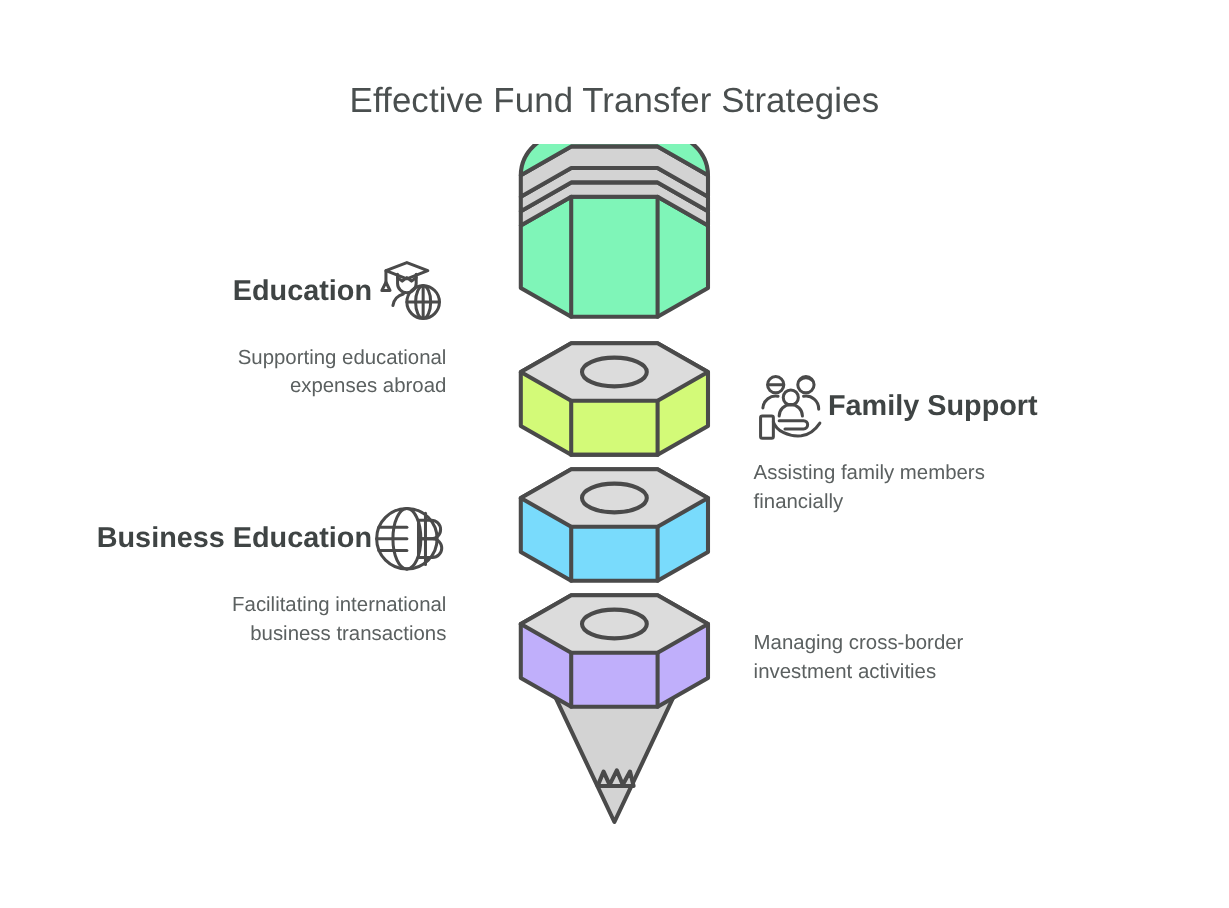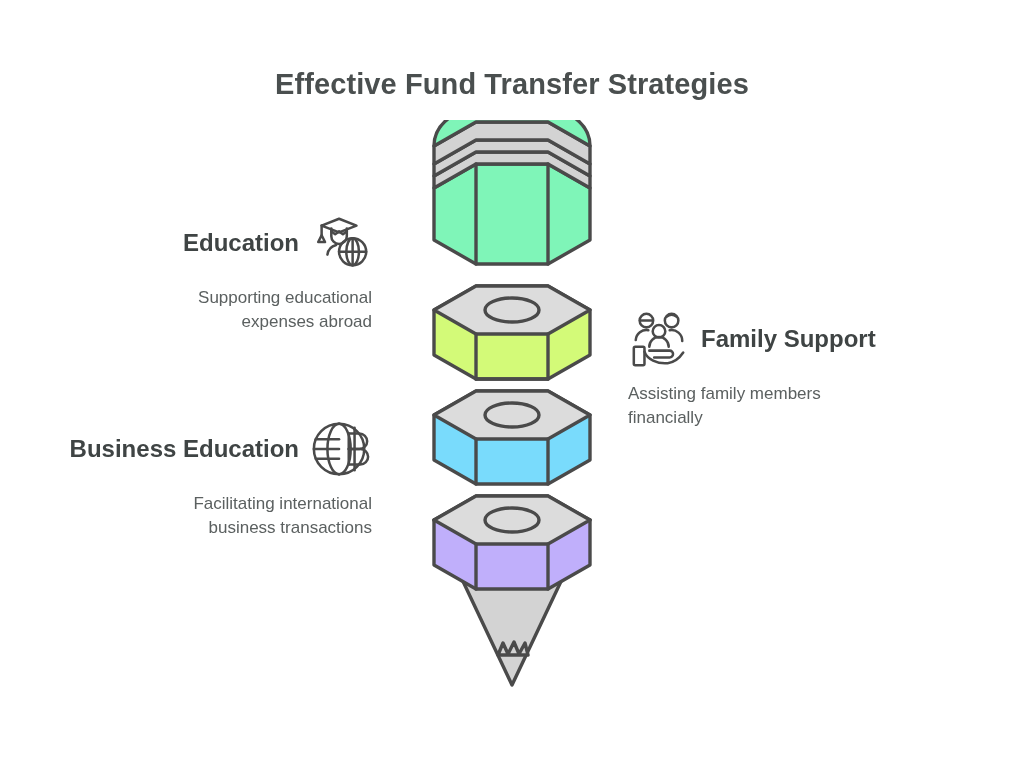--- a/index.html
+++ b/index.html
@@ -19,21 +19,21 @@
     width: 1024px;
     height: 757px;
   }
   .page-title {
     position: absolute;
     top: 68px;
     left: 0;
     width: 1024px;
     text-align: center;
     font-size: 29px;
-    font-weight: 700;
+    font-weight: 400;
     color: #4a4f4f;
     letter-spacing: 0.1px;
   }
 
   
   #funnel {
     position: absolute;
     left: 398px;
     top: 120px;
   }
@@ -44,21 +44,21 @@
   }
   .label-block.left {
     text-align: right;
   }
   .label-block.right {
     text-align: left;
   }
   .label-head-row {
     display: flex;
     align-items: center;
-    gap: 11px;
+    gap: 0;
   }
   .label-block.left .label-head-row {
     justify-content: flex-end;
   }
   .label-block.right .label-head-row {
     justify-content: flex-start;
   }
   .label-title {
     font-size: 24px;
     font-weight: bold;
@@ -230,15 +230,17 @@
           <rect x="6" y="40" width="11" height="19" rx="1.5"></rect>
         </svg>
       </span>
       <div class="label-title">Family Support</div>
     </div>
     <div class="label-desc">Assisting family members
 financially</div>
   </div>
 
   <div class="label-block right" id="block-investments">
+    <div class="label-desc">Managing cross-border
+investment activities</div>
   </div>
 
 </div>
 
 </body></html>

